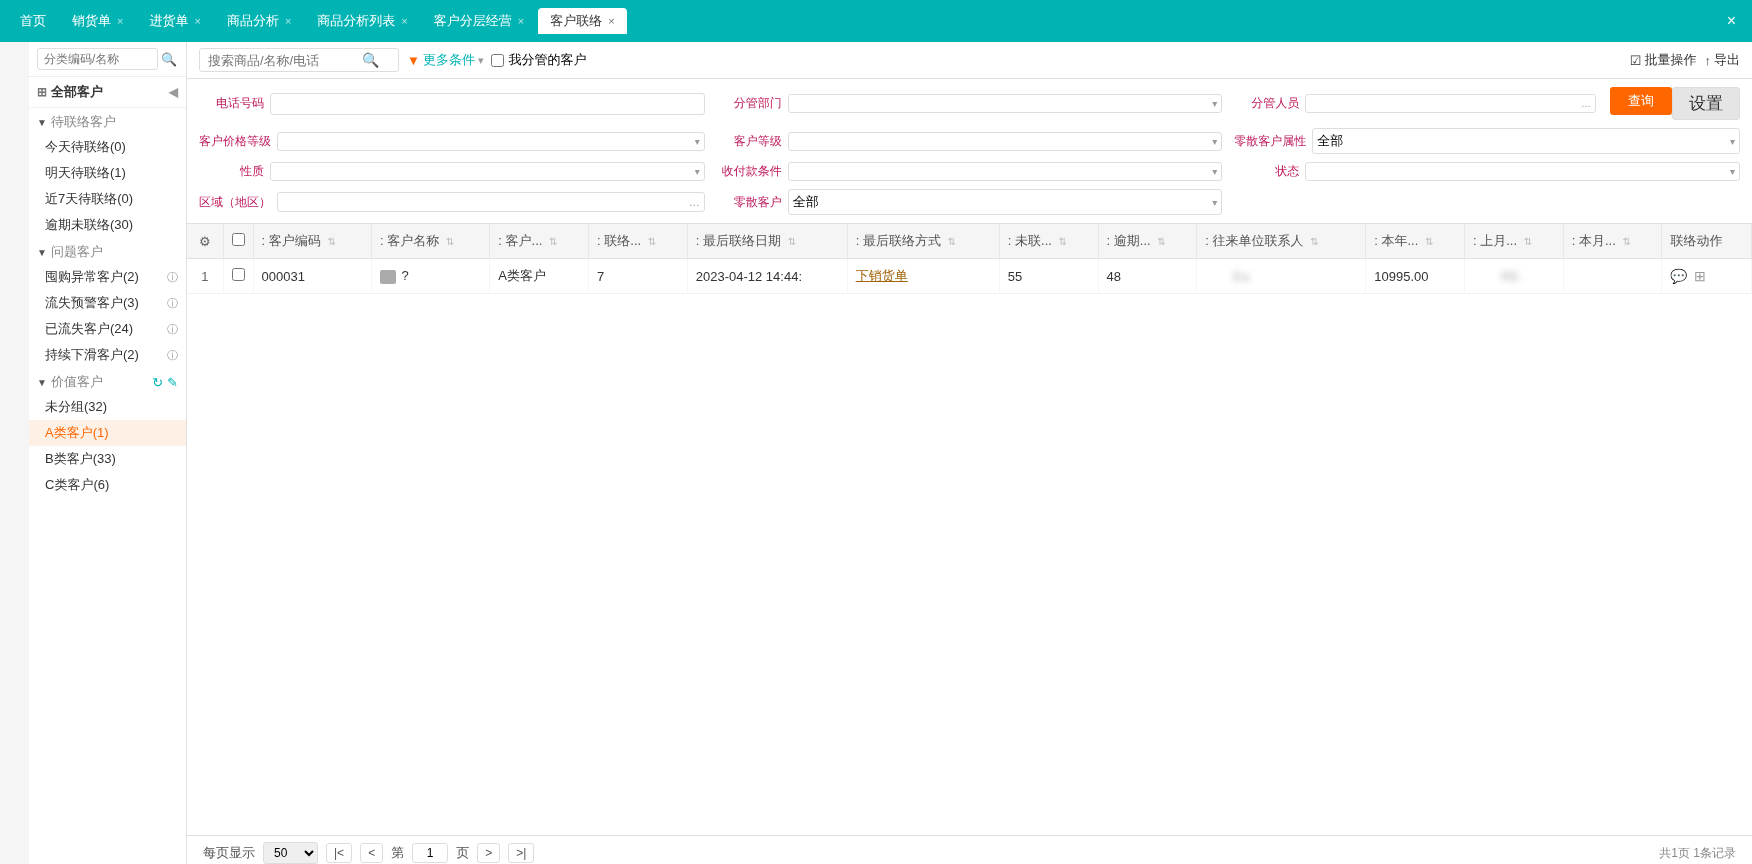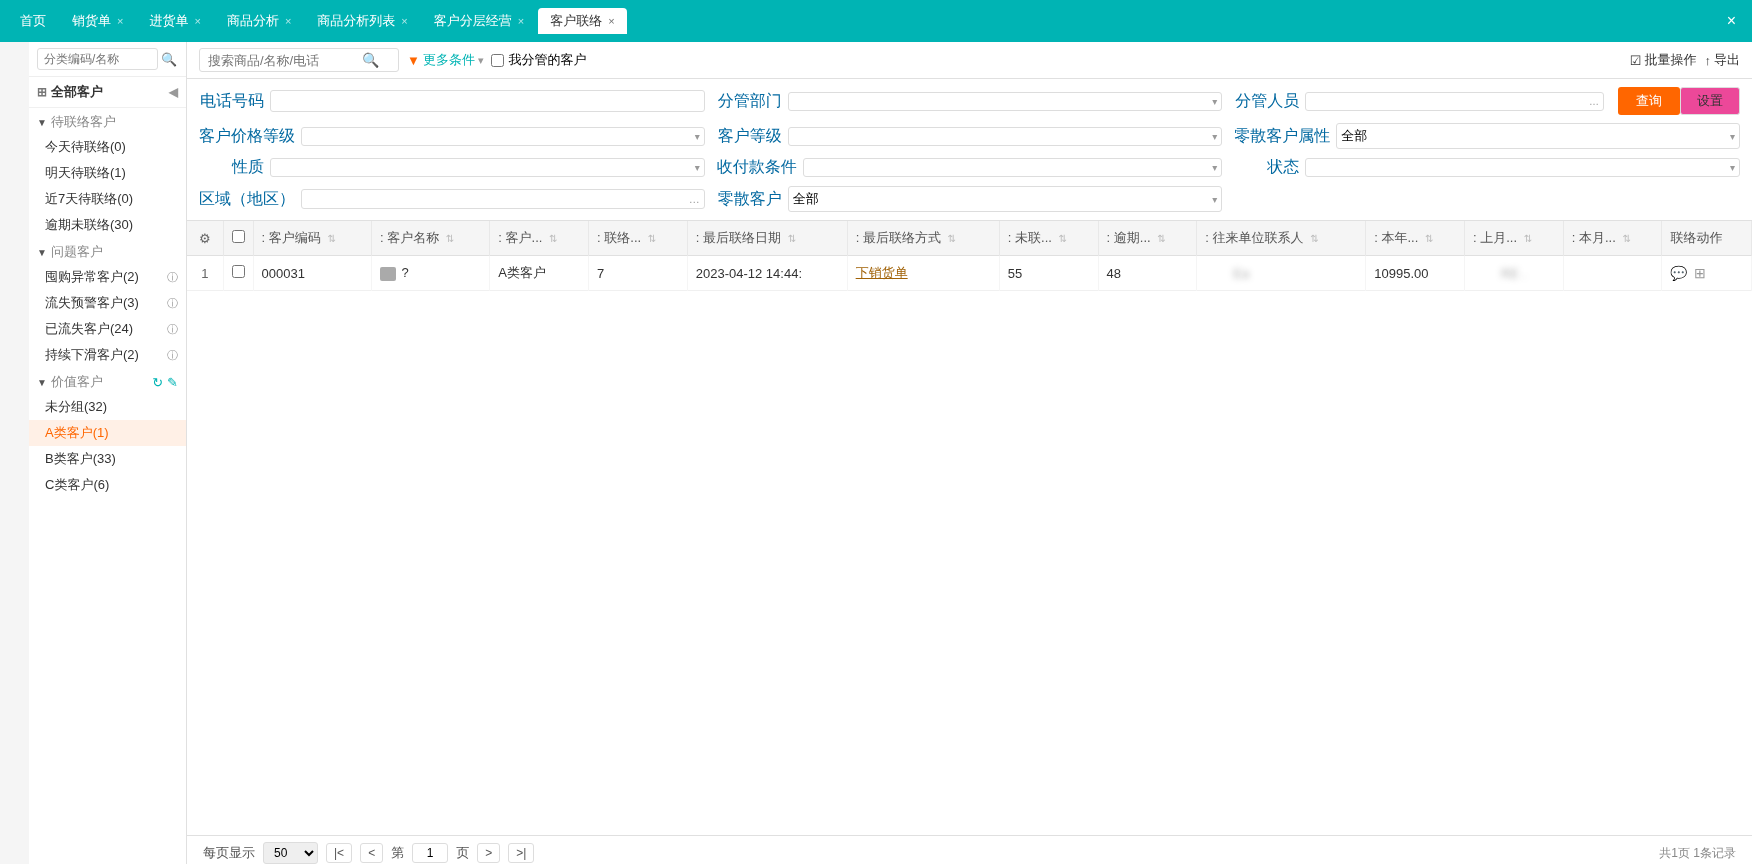--- a/index.html
+++ b/index.html
@@ -193,22 +193,22 @@
       display: grid;
       grid-template-columns: 1fr 1fr 1fr;
       gap: 8px 12px;
     }
     .filter-row {
       display: flex;
       align-items: center;
       gap: 6px;
     }
     .filter-label {
-      font-size: 16px;
-      color: #0369a1;
+      font-size: 12px;
+      color: #be185d;
       white-space: nowrap;
       min-width: 65px;
       text-align: right;
     }
     .filter-input {
       border: 1px solid #ddd;
       border-radius: 3px;
       padding: 3px 8px;
       font-size: 12px;
       flex: 1;
@@ -238,27 +238,27 @@
     .btn-query {
       background: #ff6600;
       color: #fff;
       border: none;
       border-radius: 3px;
       padding: 5px 18px;
       cursor: pointer;
       font-size: 13px;
     }
     .btn-setting {
-      background: #ec4899;
+      background: #e5e5e5;
       color: #333;
       border: 1px solid #ddd;
       border-radius: 3px;
       padding: 4px 16px;
       cursor: pointer;
-      font-size: 13px;
+      font-size: 17px;
     }
     .filter-dots {
       color: #999;
       font-size: 11px;
       cursor: pointer;
     }
 
     
     .table-wrap {
       flex: 1;

